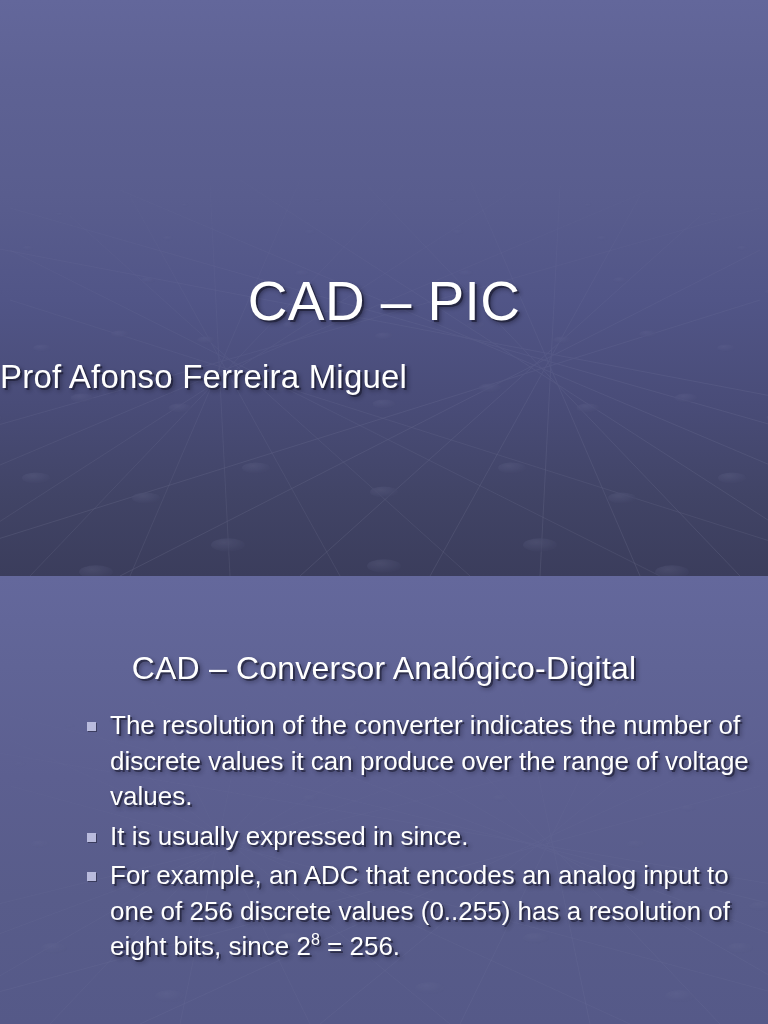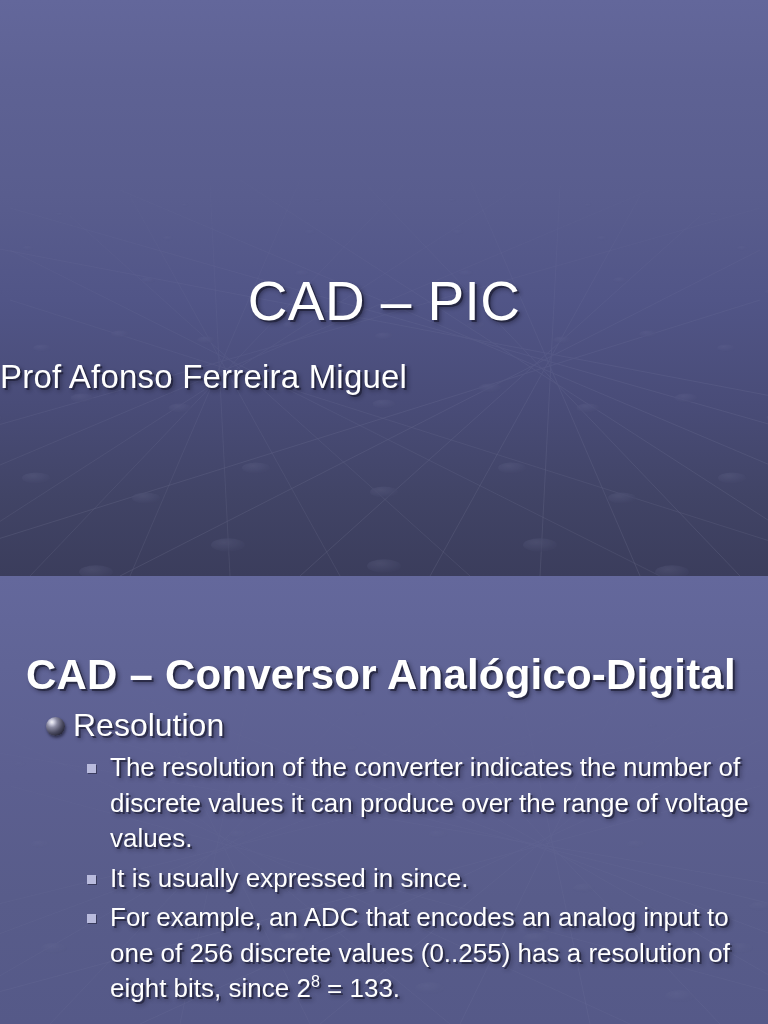--- a/index.html
+++ b/index.html
@@ -106,24 +106,24 @@
     letter-spacing: 0.2px;
     white-space: nowrap;
   }
 
   
   #content-heading {
     position: absolute;
     left: 26px;
     right: 26px;
     top: 45px;
-    text-align: left;
-    font-size: 42px;
+    text-align: center;
+    font-size: 32px;
     line-height: 52px;
-    font-weight: 700;
+    font-weight: 400;
     letter-spacing: 0.2px;
     white-space: nowrap;
   }
 
   #content-body {
     position: absolute;
     left: 44px;
     right: 18px;
     top: 128px;
   }
@@ -400,39 +400,35 @@
             <ellipse cx="-40" cy="440" rx="15" ry="6" fill="url(#nodeC)"></ellipse>
           </g>
         </g>
       </svg>
     </div>
 
     <h1 class="shadowed" id="content-heading">CAD – Conversor Analógico-Digital</h1>
 
     <div id="content-body">
 
-      <div class="l1-item shadowed">
-        <span class="sphere-bullet"></span>
-        <span>Resolution</span>
-      </div>
 
       <ul class="l2-list">
 
         <li class="l2-item shadowed">
           <span class="square-bullet"></span>
           <span>The resolution of the converter indicates the number of discrete values it can produce over the range of voltage values.</span>
         </li>
 
         <li class="l2-item shadowed">
           <span class="square-bullet"></span>
           <span>It is usually expressed in since.</span>
         </li>
 
         <li class="l2-item shadowed">
           <span class="square-bullet"></span>
-          <span>For example, an ADC that encodes an analog input to one of 256 discrete values (0..255) has a resolution of eight bits, since 2</span><sup>8</sup><span> = 133.</span>
+          <span>For example, an ADC that encodes an analog input to one of 256 discrete values (0..255) has a resolution of eight bits, since 2</span><sup>8</sup><span> = 256.</span>
         </li>
 
       </ul>
     </div>
   </section>
 
 </div>
 
 </body></html>

